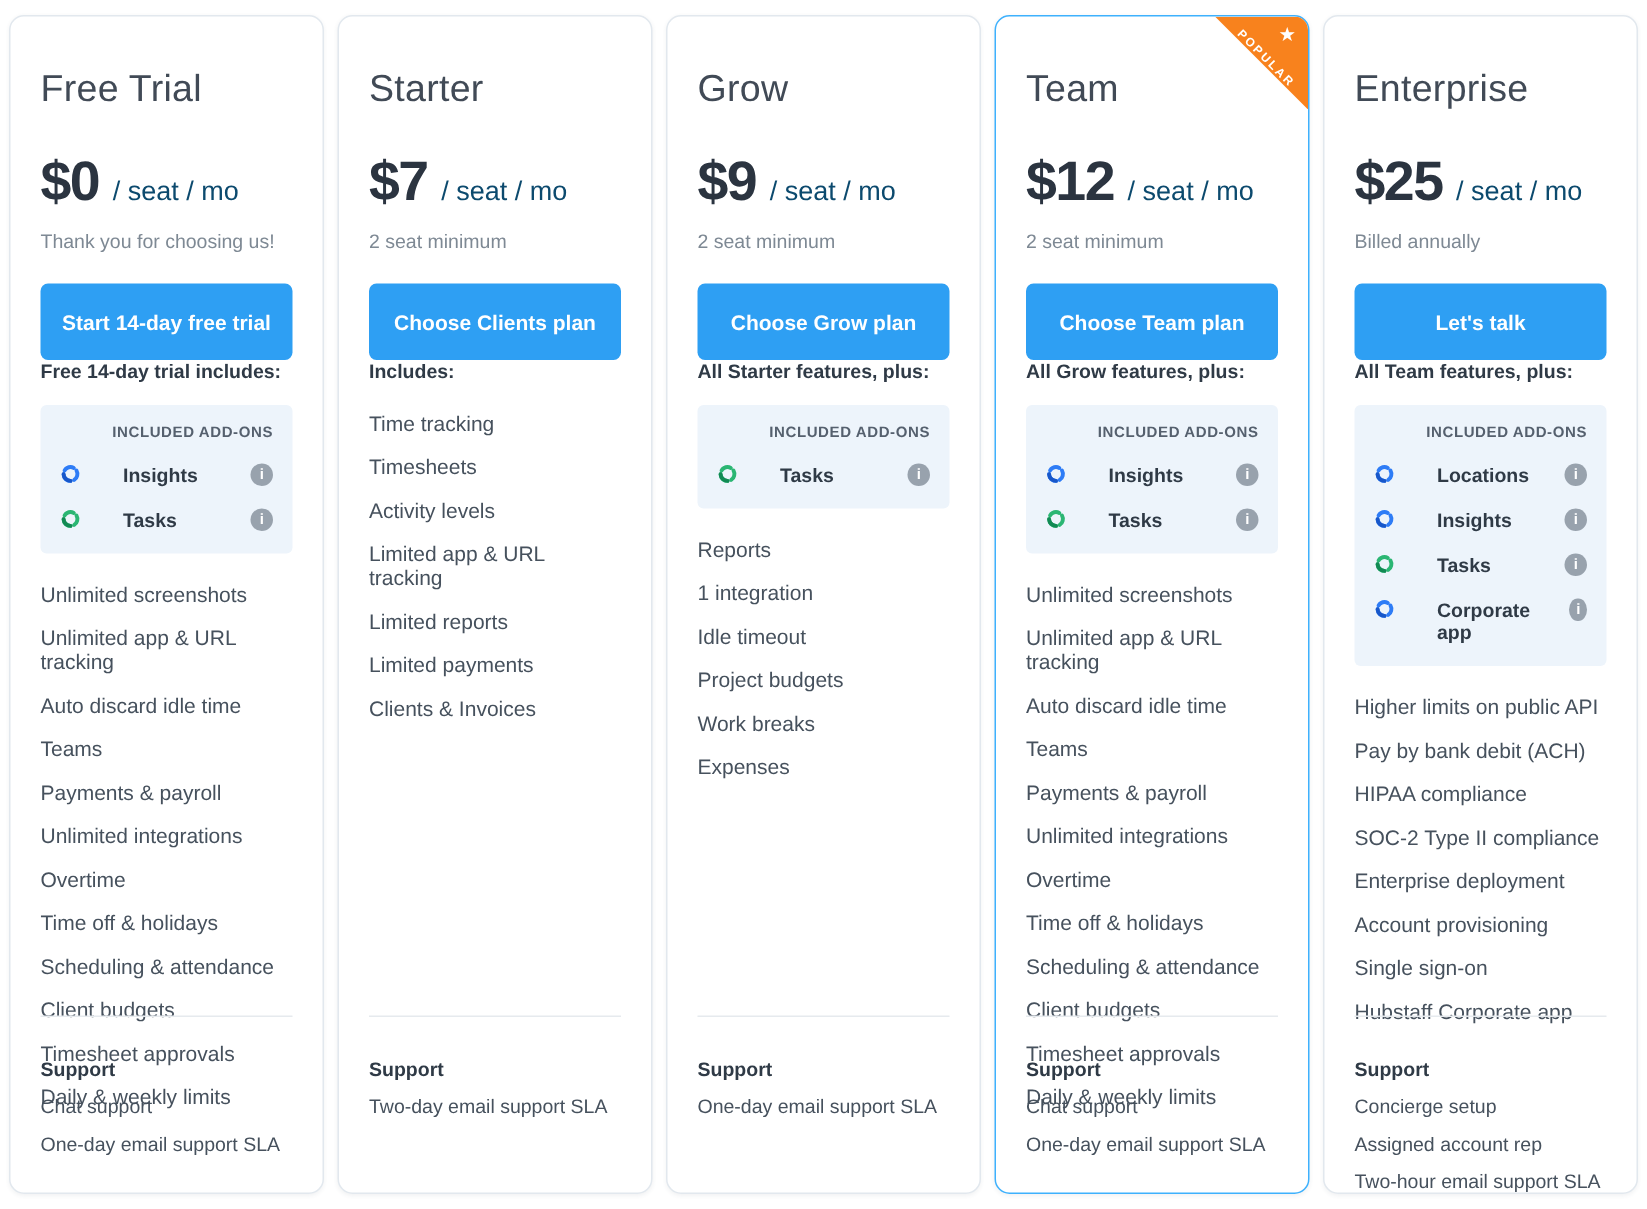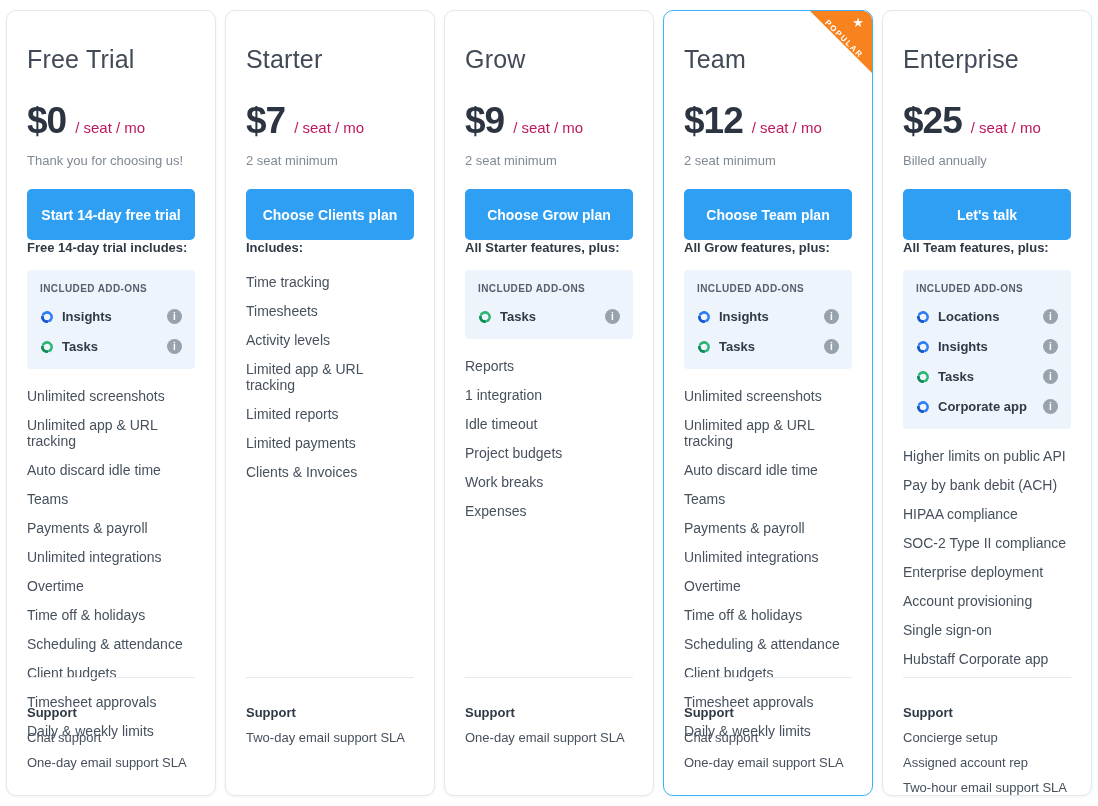--- a/index.html
+++ b/index.html
@@ -33,21 +33,21 @@
     color: #414a56;
     letter-spacing: .2px;
   }
   .price-row { margin-top: 26px; display: flex; align-items: baseline; gap: 9px; }
   .price {
     font-size: 37px;
     font-weight: 700;
     color: #2b3440;
     letter-spacing: -1px;
   }
-  .price-suffix { font-size: 15px; color: #be185d; }
+  .price-suffix { font-size: 18px; color: #0c4a6e; }
   .price-note { margin-top: 11px; font-size: 13px; color: #7e8994; }
   .cta {
     display: block;
     width: 100%;
     height: 51px;
     margin-top: 21px;
     background: #2e9ff3;
     border: none;
     border-radius: 5px;
     color: #fff;
@@ -61,22 +61,23 @@
     margin-top: 15px;
     background: #edf4fb;
     border-radius: 4px;
     padding: 13px 13px 15px;
   }
   .addons-title {
     font-size: 10px;
     font-weight: 700;
     letter-spacing: .4px;
     color: #55606e;
-  }
-  .addon-row { display: flex; align-items: flex-end; margin-top: 15px; }
+    text-align: right;
+  }
+  .addon-row { display: flex; align-items: flex-start; margin-top: 15px; gap: 20px; }
   .addon-icon { flex: 0 0 auto; display: block; }
   .addon-name { margin-left: 8px; font-size: 13px; font-weight: 700; color: #2f3a46; }
   .info {
     margin-left: auto;
     width: 15px; height: 15px;
     border-radius: 50%;
     background: #98a2ad;
     color: #fff;
     font-size: 10px;
     font-weight: 700;

